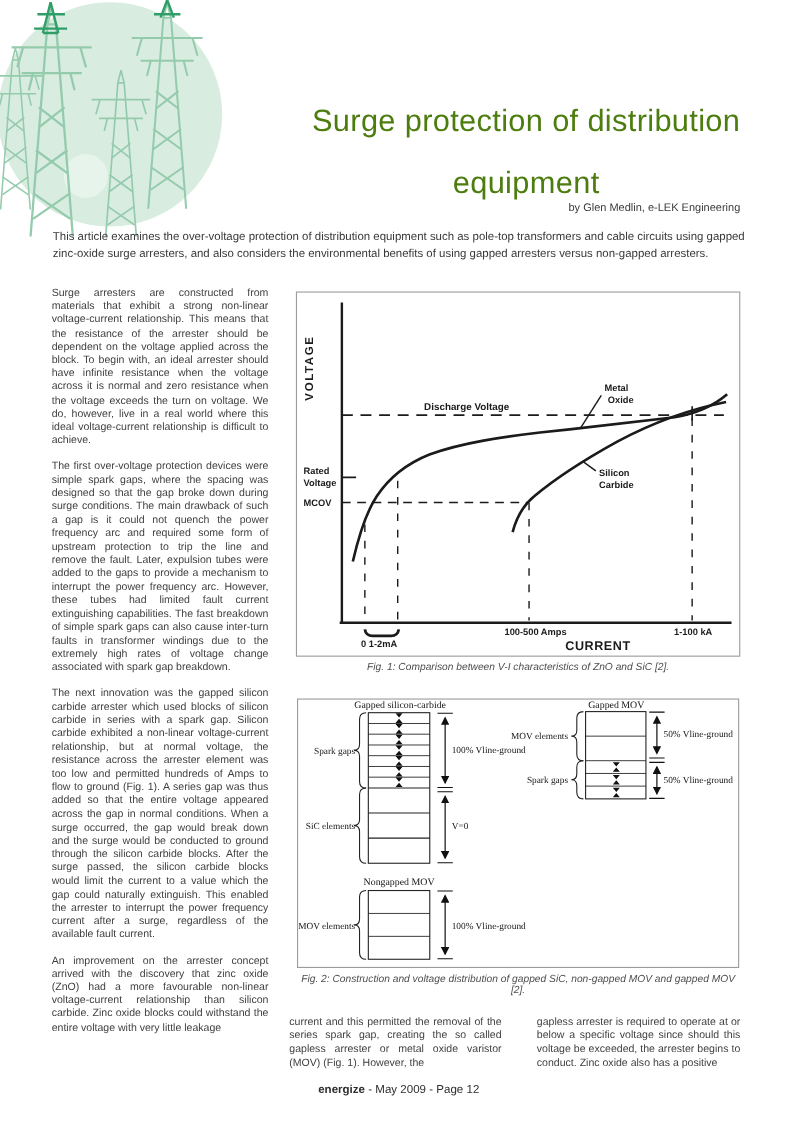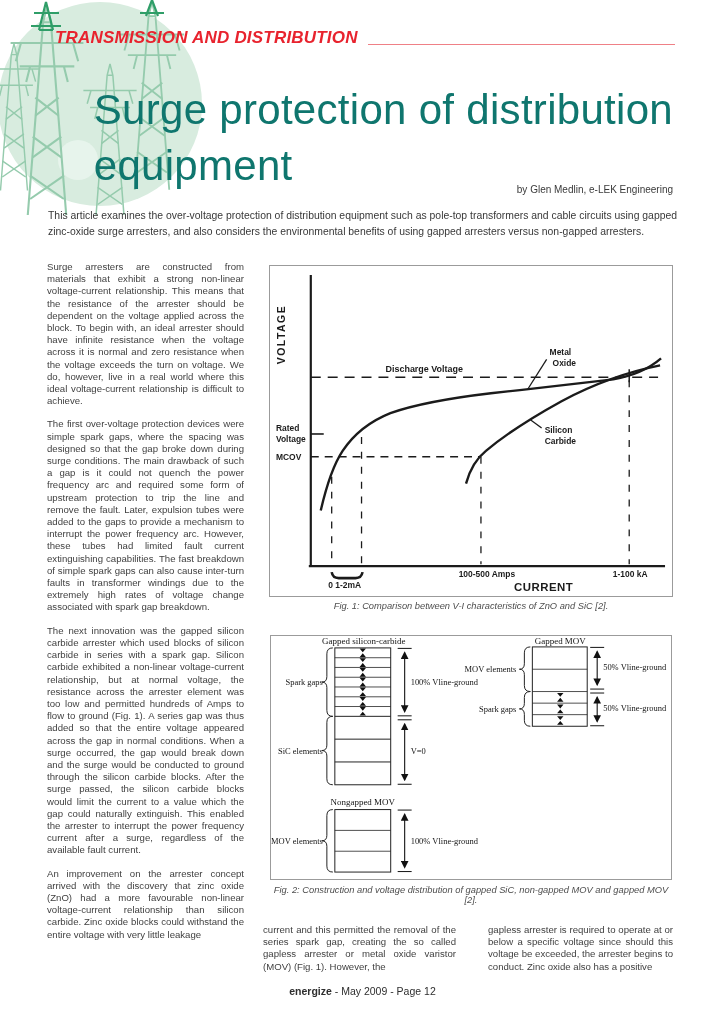--- a/index.html
+++ b/index.html
@@ -11,22 +11,22 @@
   .header-row{
     position:absolute;left:55px;top:28px;width:620px;
     display:flex;align-items:flex-end;
   }
   .section-title{
     font-size:17px;font-weight:bold;font-style:italic;
     color:#e8232e;letter-spacing:.2px;white-space:nowrap;
   }
   .header-rule{flex:1;height:1.5px;background:#ef8086;margin:0 0 3px 10px;}
   .title-block{
-    position:absolute;right:52px;top:82px;text-align:left;
-    font-size:42px;line-height:56px;color:#0f766e;font-weight:300;letter-spacing:.3px;
+    position:absolute;right:52px;top:82px;text-align:center;
+    font-size:28px;line-height:56px;color:#4d7c0f;font-weight:300;letter-spacing:.3px;
   }
   .byline{
     position:absolute;right:52px;top:184px;font-size:10px;color:#3a3a3a;text-align:right;padding-left:44px;
   }
   .intro{
     position:absolute;left:48px;top:208px;width:629px;margin:0;
     font-size:10.4px;line-height:15.5px;text-align:justify;color:#383838;
   }
   .bodycol{position:absolute;font-size:9.6px;line-height:12.2px;color:#3f3f3f;text-align:justify;}
   .bodycol p{margin:0 0 11px 0;}
@@ -72,24 +72,20 @@
       <use href="#tower" transform="translate(152,0) scale(1.15)"></use>
       <use href="#tower" transform="translate(110,62) scale(0.95)"></use>
       <use href="#tower" transform="translate(14,42) scale(0.9)"></use>
     </g>
     <g stroke="#2f9e68" stroke-width="2.2" fill="none">
       <path d="M39 30 L46 2 L53 30 M31 26 H61 M34 13 H59 M39 30 H53"></path>
       <path d="M146 16 L152 0 L158 16 M140 13 H164"></path>
     </g>
   </svg>
 
-  <div class="header-row">
-    <span class="section-title">TRANSMISSION AND DISTRIBUTION</span>
-    <span class="header-rule"></span>
-  </div>
 
   <div class="title-block">
     <div>Surge protection of distribution</div>
     <div>equipment</div>
   </div>
   <div class="byline">by Glen Medlin, e-LEK Engineering</div>
 
   <p class="intro">This article examines the over-voltage protection of distribution equipment such as pole-top transformers and cable circuits using gapped zinc-oxide surge arresters, and also considers the environmental benefits of using gapped arresters versus non-gapped arresters.</p>
 
   <div class="bodycol col-left">

